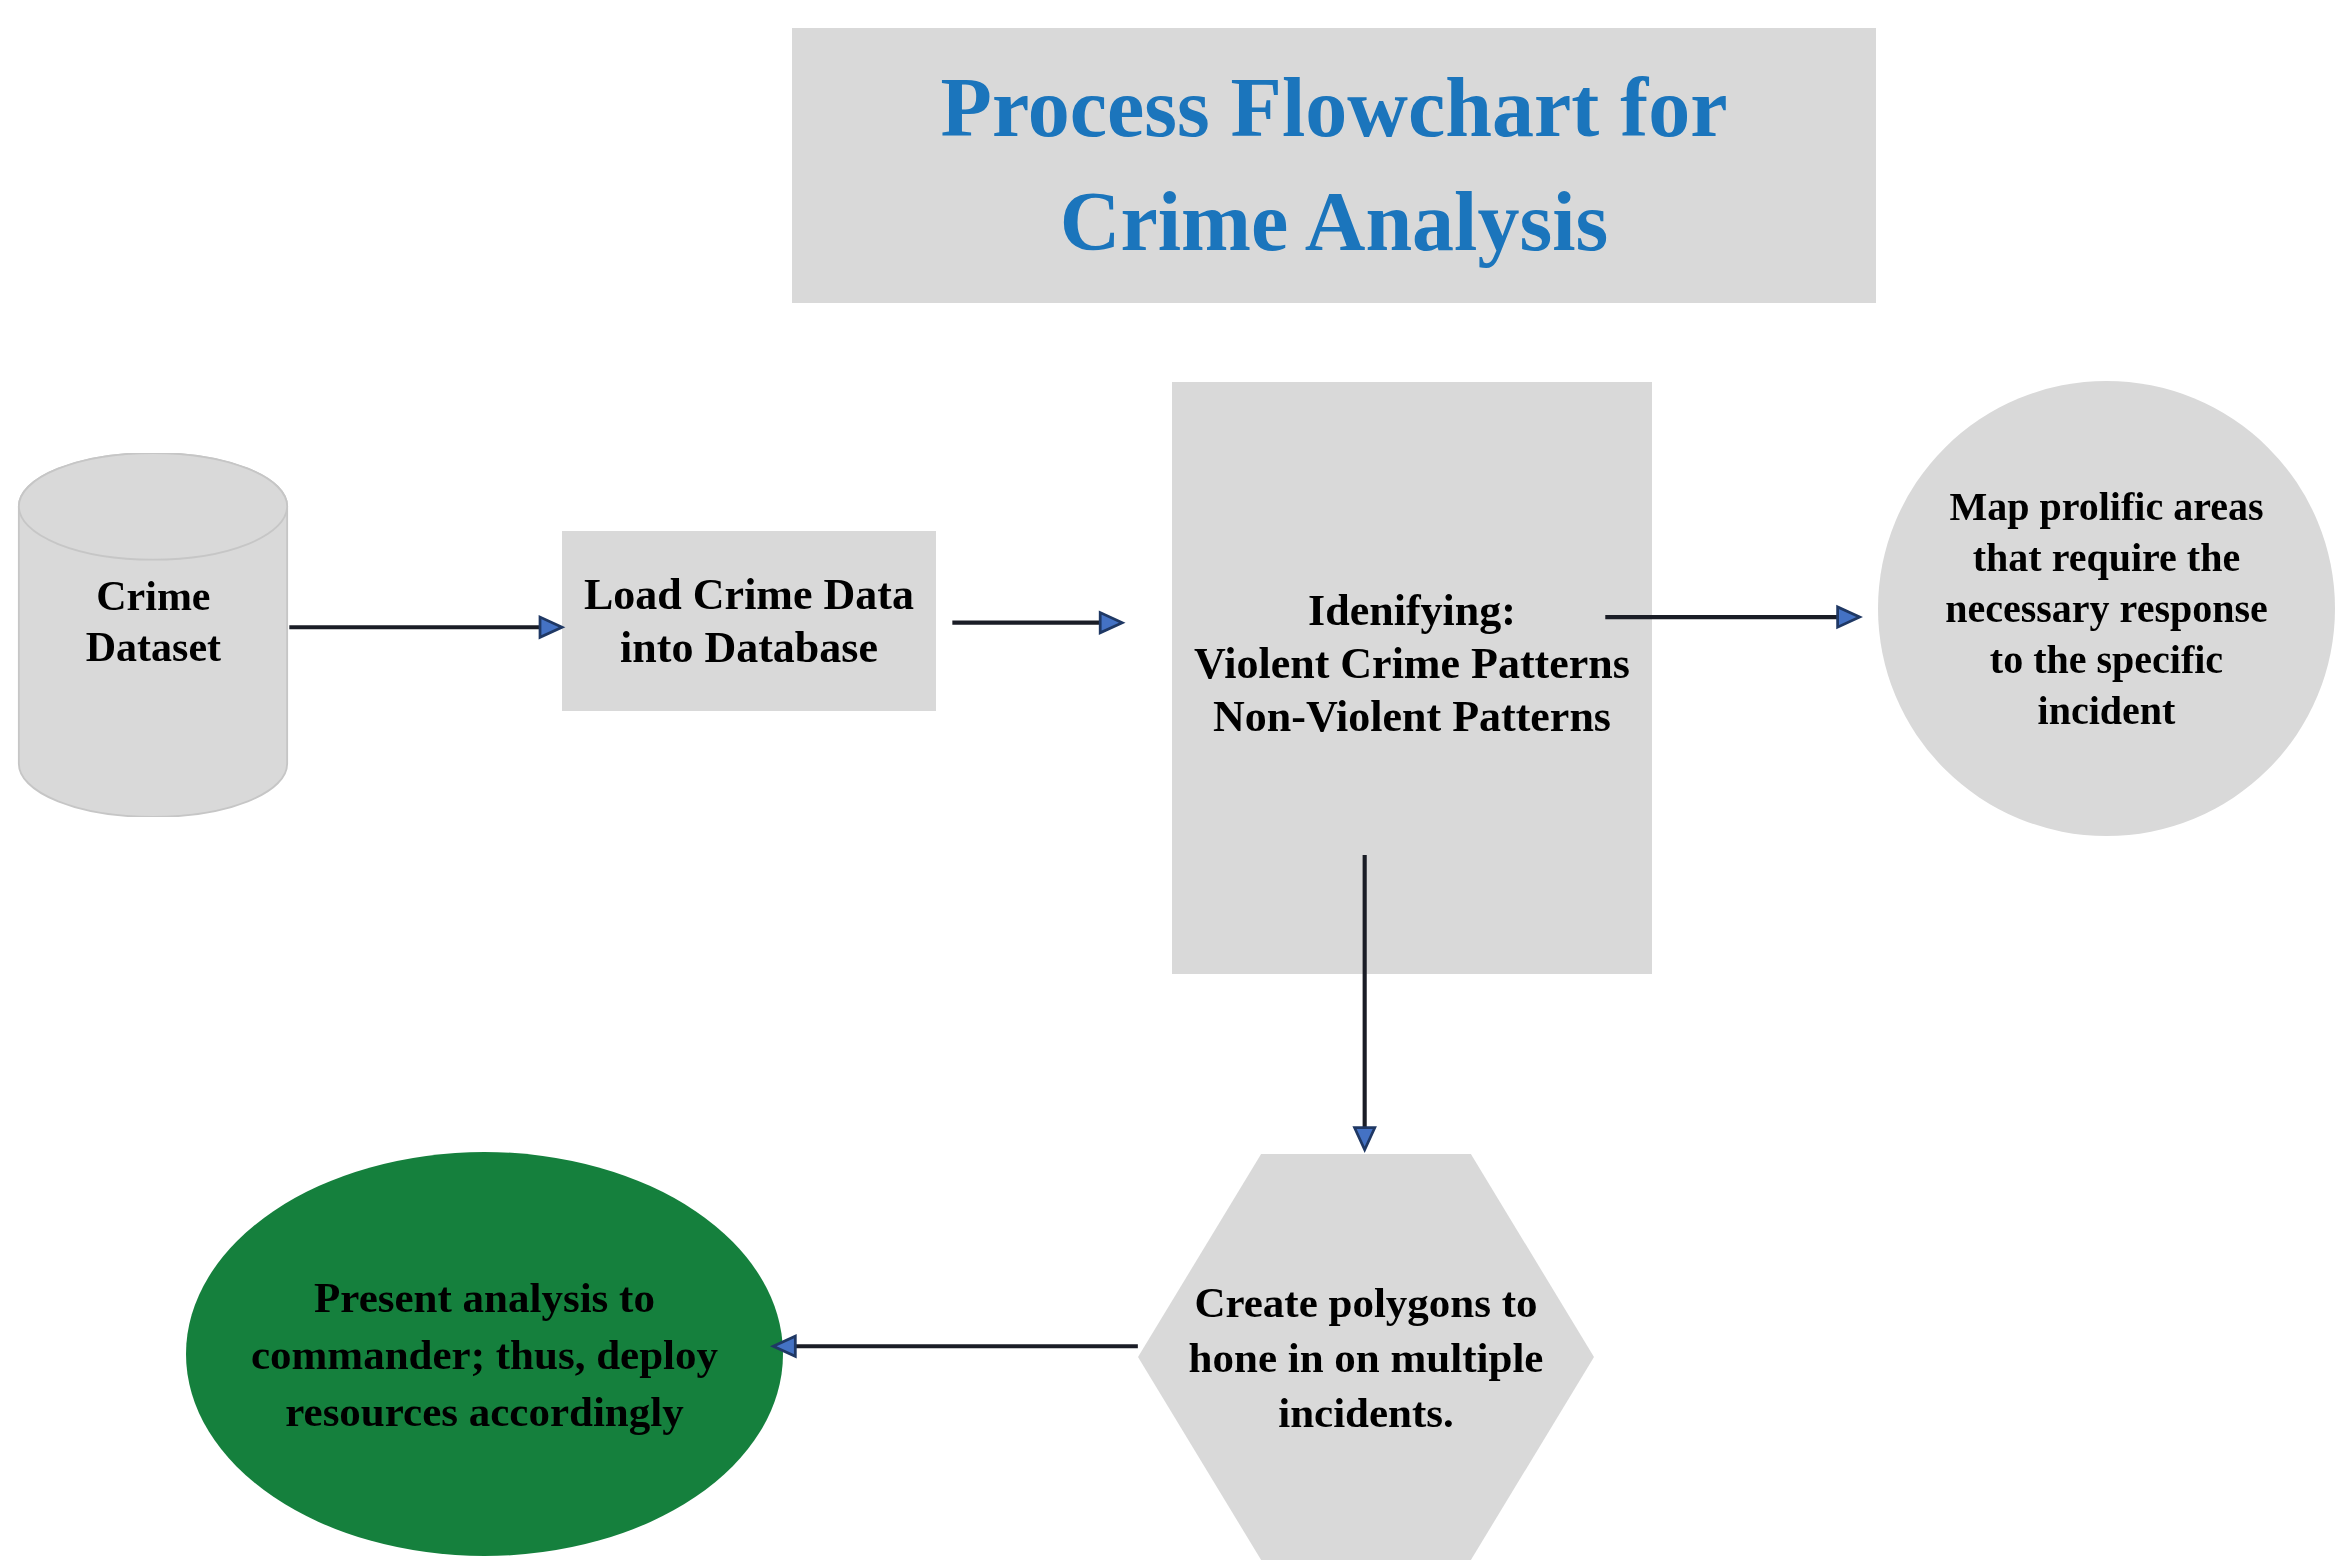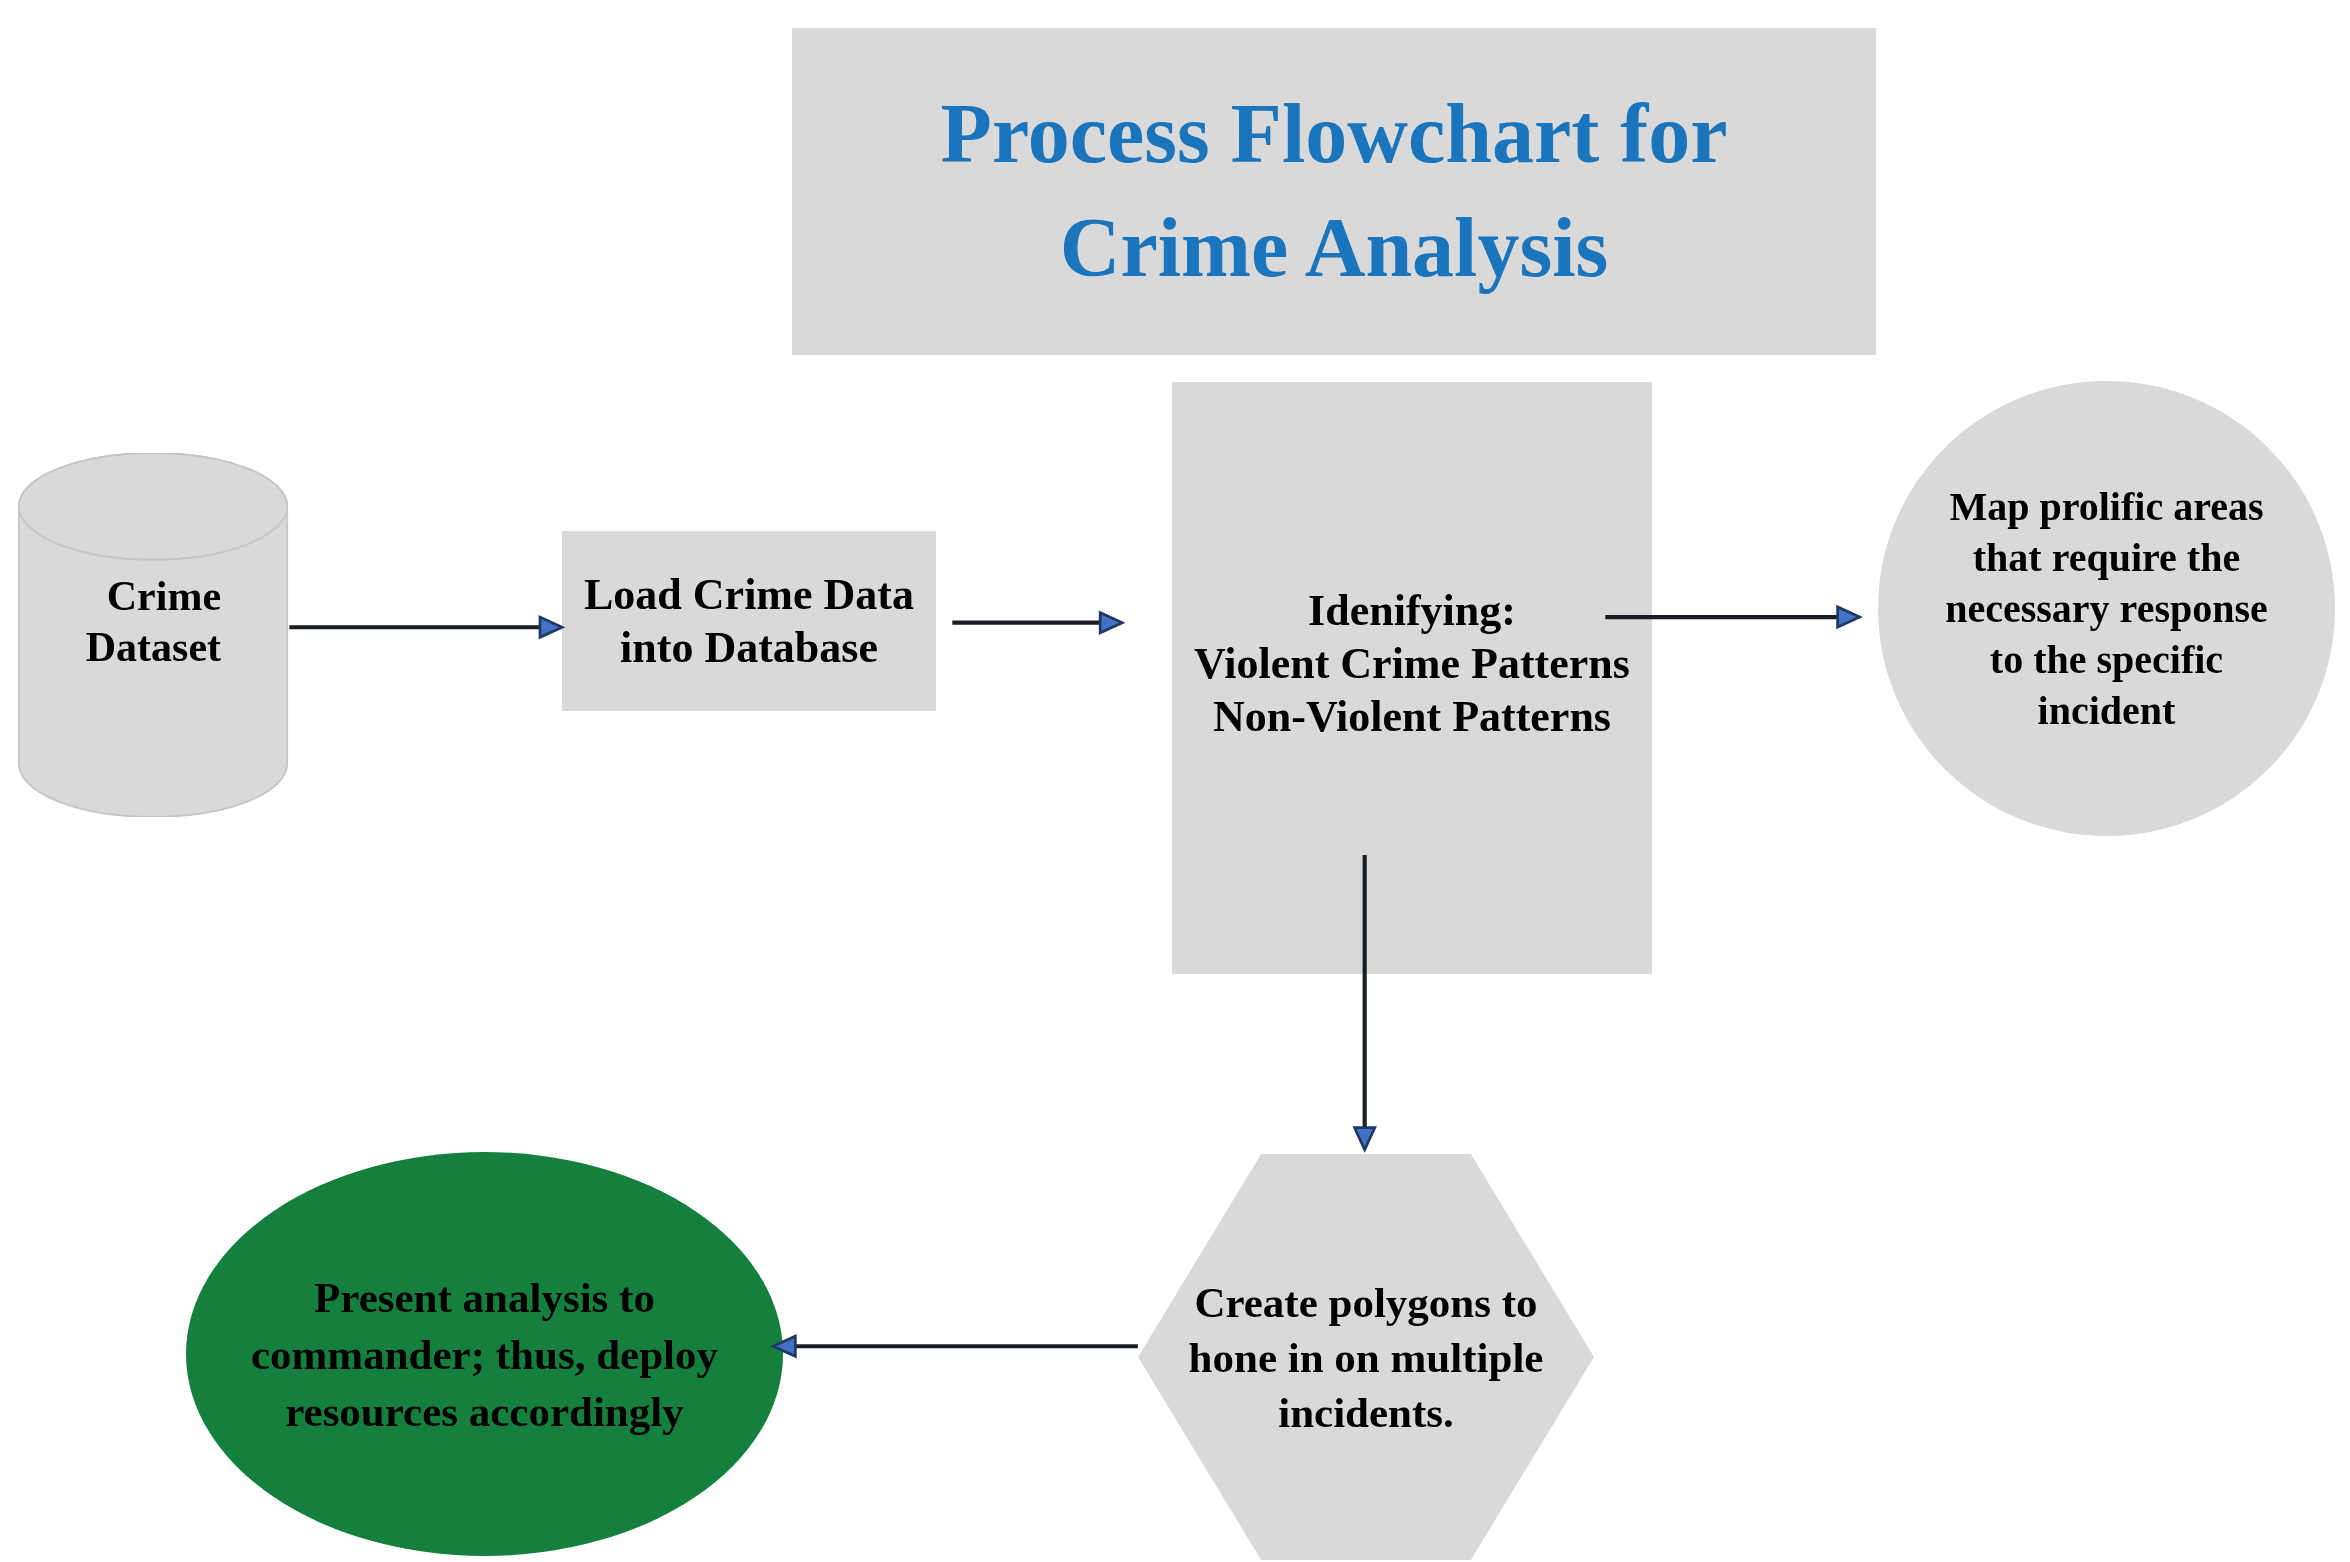--- a/index.html
+++ b/index.html
@@ -17,30 +17,30 @@
     color:#000000;
     font-weight:bold;
   }
   .node .label{
     white-space:pre-line;
     font-size:44px;
     line-height:53px;
   }
   .fillbox{background:#D9D9D9;}
   .title-box{
-    left:792px;top:27.5px;width:1084px;height:327px;
+    left:792px;top:27.5px;width:1084px;height:275px;
     background:#D9D9D9;
   }
   .title-box .label{
     color:#1B75BC;
     font-size:84px;
     line-height:114px;
   }
   .cylinder{left:17.4px;top:453px;width:272px;height:364px;}
-  .cylinder .label{position:relative;z-index:2;transform:translateY(-13px);font-size:42px;line-height:51px;text-align:right;}
+  .cylinder .label{position:relative;z-index:2;transform:translateY(-13px);font-size:42px;line-height:51px;}
   .cylinder svg{position:absolute;left:0;top:0;z-index:1;}
   .rect-load{left:562px;top:531px;width:374px;height:180px;}
   .rect-identify{left:1172px;top:382px;width:480px;height:592px;}
   .rect-identify .label{transform:translateY(-14.7px);}
   .circle-map{
     left:1878px;top:381px;width:457px;height:455px;
     background:#D9D9D9;border-radius:50%;
   }
   .circle-map .label{font-size:40px;line-height:51px;}
   .hexagon{

